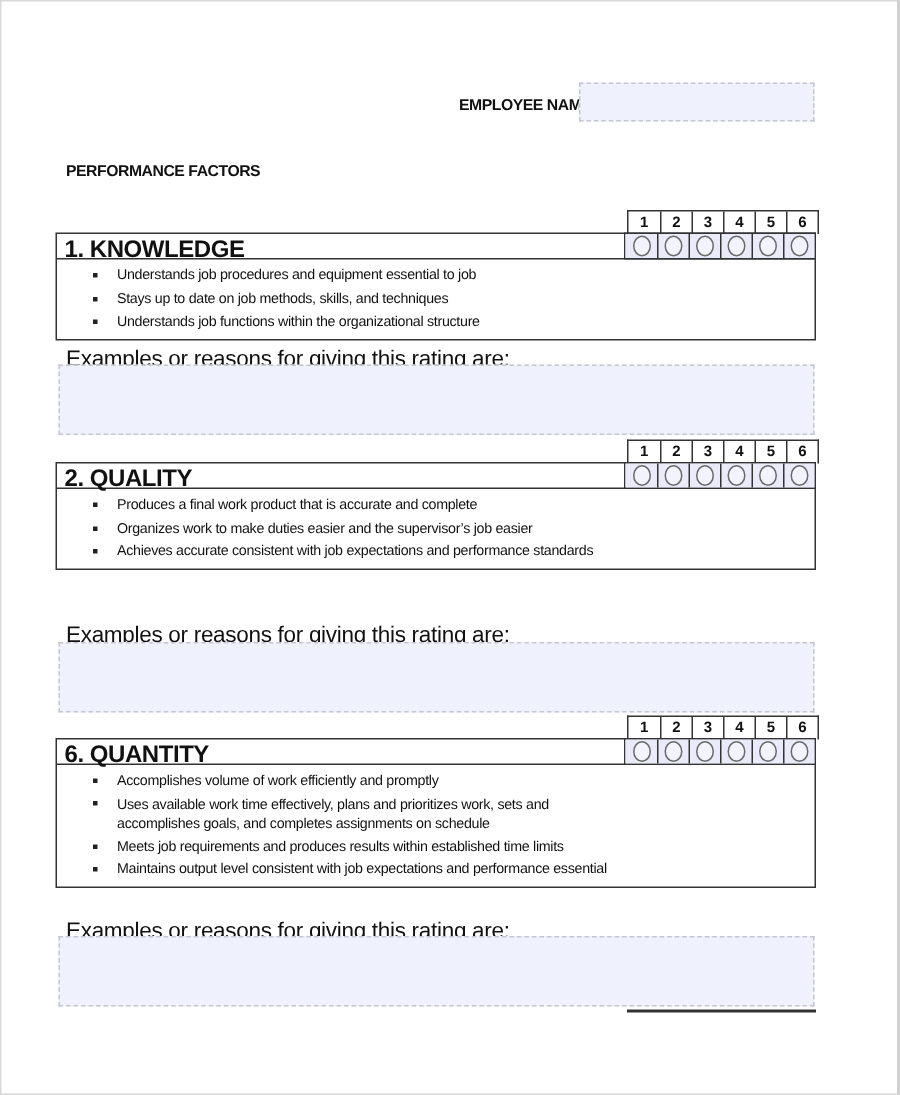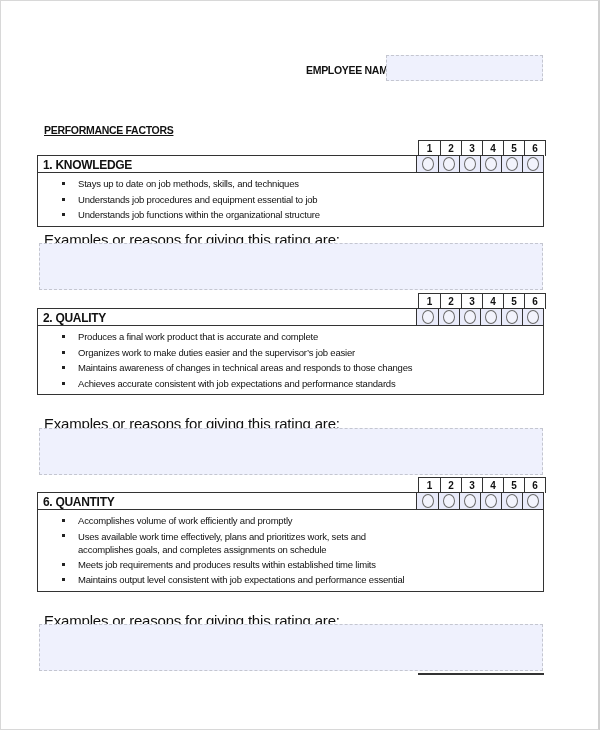--- a/index.html
+++ b/index.html
@@ -13,42 +13,42 @@
     }
     .emp-label {
       position: absolute; left: 306px; top: 64px;
       font-size: 10.5px; font-weight: bold; letter-spacing: -0.3px;
     }
     .emp-field {
       position: absolute; left: 386px; top: 55px; width: 157px; height: 26px;
       background: #eff1fd; border: 1px dashed #c4c6d0;
     }
     .pf-heading {
-      position: absolute; left: 44px; top: 124px;
-      font-size: 10.5px; font-weight: bold; letter-spacing: -0.3px; text-decoration: underline;
+      position: absolute; left: 44px; top: 108px;
+      font-size: 10.5px; font-weight: bold; letter-spacing: -0.3px;
     }
     .section { position: absolute; left: 37px; width: 507px; }
     .num-row {
       position: absolute; left: 381px; top: 0; height: 16px; display: flex;
       border: 1px solid #333; border-bottom: none;
     }
     .num-cell {
       width: 21px; height: 15px; border-left: 1px solid #333;
       font-size: 10px; font-weight: bold; text-align: center; line-height: 15px;
     }
     .num-cell:first-child { border-left: none; }
     .box {
       position: absolute; left: 0; top: 15px; width: 507px;
       border: 1px solid #333;
     }
     .title-row {
       height: 17px; border-bottom: 1px solid #333; position: relative;
     }
     .title {
-      position: absolute; left: 5px; top: 2px; font-size: 12px; font-weight: bold; letter-spacing: -0.3px;
+      position: absolute; left: 5px; top: 2px; font-size: 16px; font-weight: bold; letter-spacing: -0.3px;
     }
     .radio-row {
       position: absolute; right: -1px; top: -1px; height: 18px; display: flex;
       border: 1px solid #333; border-right: 1px solid #333;
     }
     .radio-cell {
       width: 21px; height: 16px; border-left: 1px solid #333; background: #e9ebfa;
       display: flex; align-items: center; justify-content: center;
     }
     .radio-cell:first-child { border-left: none; }
@@ -113,22 +113,22 @@
           </div>
         <div class="radio-cell">
             <span class="radio"></span>
           </div>
         <div class="radio-cell">
             <span class="radio"></span>
           </div>
       </div>
     </div>
     <div class="bullets">
+      <div class="bullet">Understands job procedures and equipment essential to job</div>
       <div class="bullet">Stays up to date on job methods, skills, and techniques</div>
-      <div class="bullet">Understands job procedures and equipment essential to job</div>
       <div class="bullet">Understands job functions within the organizational structure</div>
     </div>
   </div>
 </div>
 <span class="examples-label" style="top:231px;">Examples or reasons for giving this rating are:</span>
 <div class="examples-box" style="top:243px;"></div>
 
 <div class="section" style="top:293px;">
   <div class="num-row">
     <div class="num-cell">1</div>
@@ -158,21 +158,20 @@
             <span class="radio"></span>
           </div>
         <div class="radio-cell">
             <span class="radio"></span>
           </div>
       </div>
     </div>
     <div class="bullets">
       <div class="bullet">Produces a final work product that is accurate and complete</div>
       <div class="bullet">Organizes work to make duties easier and the supervisor’s job easier</div>
-      <div class="bullet">Maintains awareness of changes in technical areas and responds to those changes</div>
       <div class="bullet">Achieves accurate consistent with job expectations and performance standards</div>
     </div>
   </div>
 </div>
 <span class="examples-label" style="top:415px;">Examples or reasons for giving this rating are:</span>
 <div class="examples-box" style="top:428px;"></div>
 
 <div class="section" style="top:477px;">
   <div class="num-row">
     <div class="num-cell">1</div>

